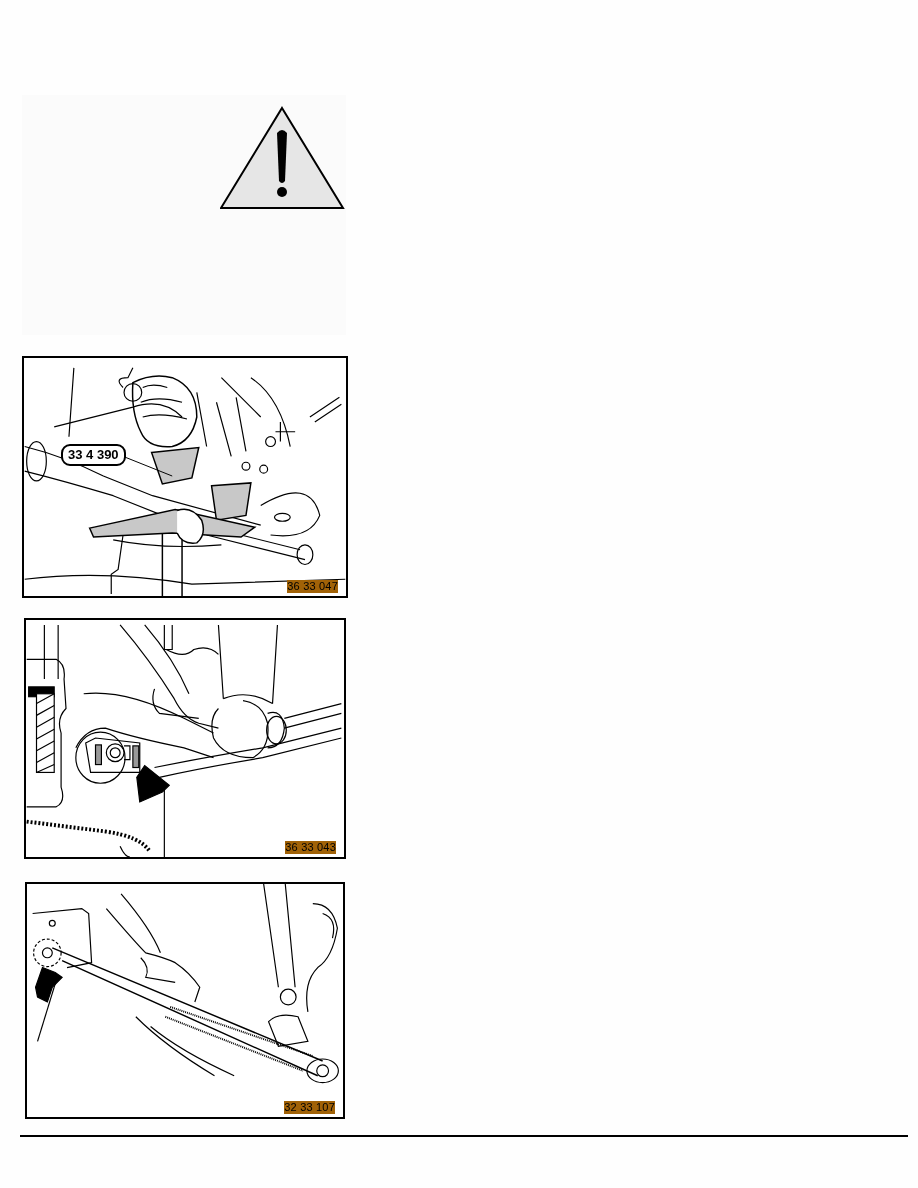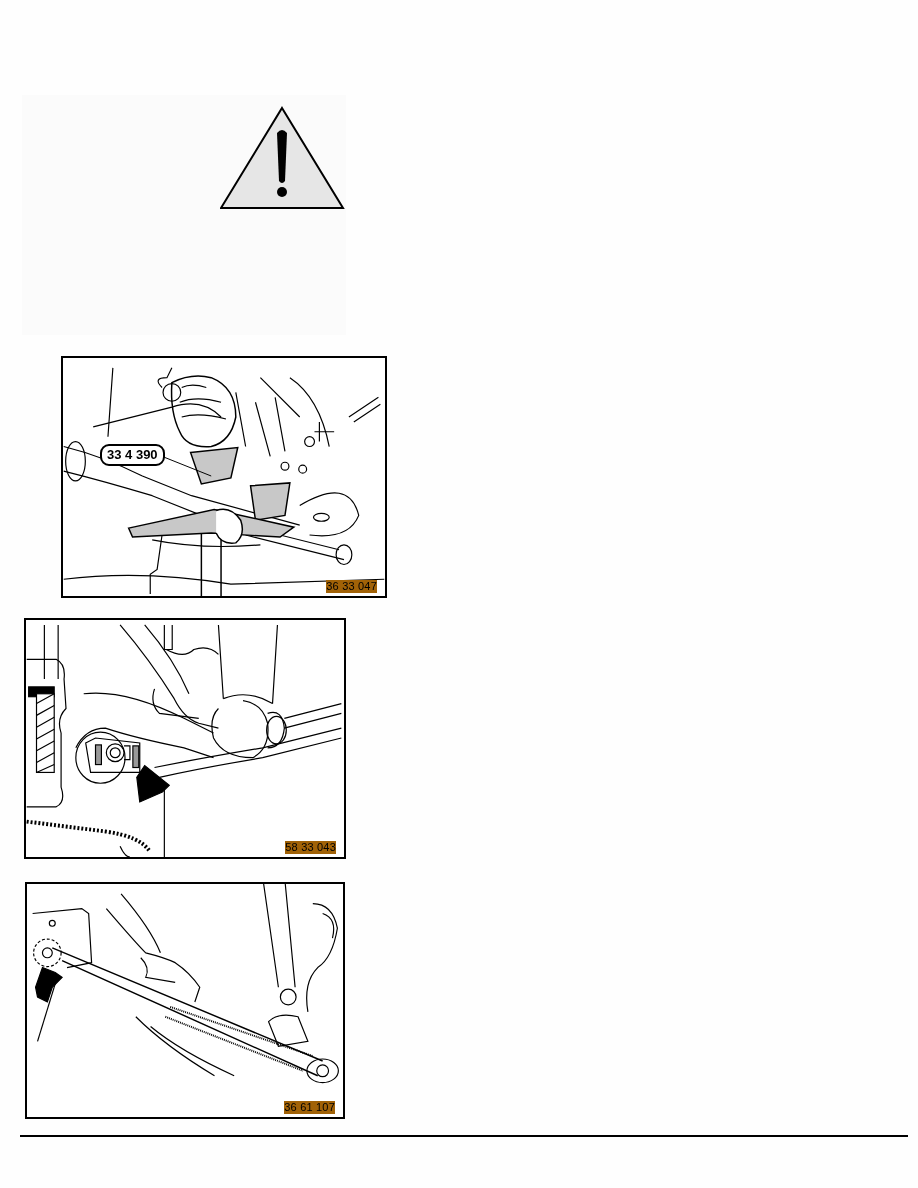--- a/index.html
+++ b/index.html
@@ -45,21 +45,21 @@
     }
     .fig-number {
       position: absolute;
       right: 8px;
       bottom: 3px;
       font-size: 11px;
       letter-spacing: 0.2px;
       background: #a16207;
       line-height: 13px;
     }
-    .fig1 { left: 22px; top: 356px; width: 326px; height: 242px; margin-left: 39px; }
+    .fig1 { left: 22px; top: 356px; width: 326px; height: 242px; }
     .fig2 { left: 24px; top: 618px; width: 322px; height: 241px; }
     .fig3 { left: 25px; top: 882px; width: 320px; height: 237px; }
     .tool-label {
       position: absolute;
       left: 37px;
       top: 86px;
       padding: 0 5px;
       height: 18px;
       line-height: 18px;
       border: 2px solid #000;
@@ -149,21 +149,21 @@
     <circle cx="90" cy="135" r="9"></circle>
     <circle cx="90" cy="135" r="5"></circle>
     <path d="M99,128 L105,128 L105,142 L99,142"></path>
     <path d="M130,150 Q180,140 240,130 L320,110"></path>
     <path d="M135,160 Q180,150 240,140 L320,120"></path>
     <path d="M140,165 L140,241"></path>
     <polygon points="112,160 120,148 145,168 138,175 115,185" fill="#000"></polygon>
     <path d="M0,205 Q40,210 80,215 Q115,220 125,235" stroke-width="4" stroke-dasharray="2,2"></path>
     <path d="M95,230 Q100,241 105,241"></path>
   </svg>
-  <div class="fig-number">58 33 043</div>
+  <div class="fig-number">36 33 043</div>
 </div>
 
 <div class="figure fig3">
   <svg class="art" viewBox="0 0 320 237" fill="none" stroke="#000" stroke-width="1.2">
     <path d="M5,30 L55,25 L62,30 L65,80 L40,85"></path>
     <circle cx="25" cy="40" r="3"></circle>
     <circle cx="20" cy="70" r="14" stroke-dasharray="3,2"></circle>
     <circle cx="20" cy="70" r="5"></circle>
     <path d="M80,25 Q110,60 120,70 Q140,75 150,80 Q165,90 175,105 L170,120"></path>
     <path d="M95,10 Q125,45 135,70"></path>
@@ -174,16 +174,16 @@
     <path d="M290,20 Q310,20 315,45 Q310,75 295,85 Q280,100 285,130"></path>
     <path d="M300,30 Q315,35 310,55"></path>
     <path d="M25,65 L300,180 M35,78 L295,195" stroke-width="1.5"></path>
     <path d="M145,125 L290,175 M140,135 L280,190" stroke-dasharray="1,1" stroke-width="2"></path>
     <ellipse cx="300" cy="190" rx="16" ry="12"></ellipse>
     <circle cx="300" cy="190" r="6"></circle>
     <path d="M110,135 Q140,165 190,195 M125,145 Q155,170 210,195"></path>
     <path d="M30,95 L10,160"></path>
     <polygon points="8,105 15,85 28,90 35,95 25,105 20,120 10,115" fill="#000"></polygon>
   </svg>
-  <div class="fig-number">36 61 107</div>
+  <div class="fig-number">32 33 107</div>
 </div>
 
 <div class="footer-rule"></div>
 
 </body></html>

